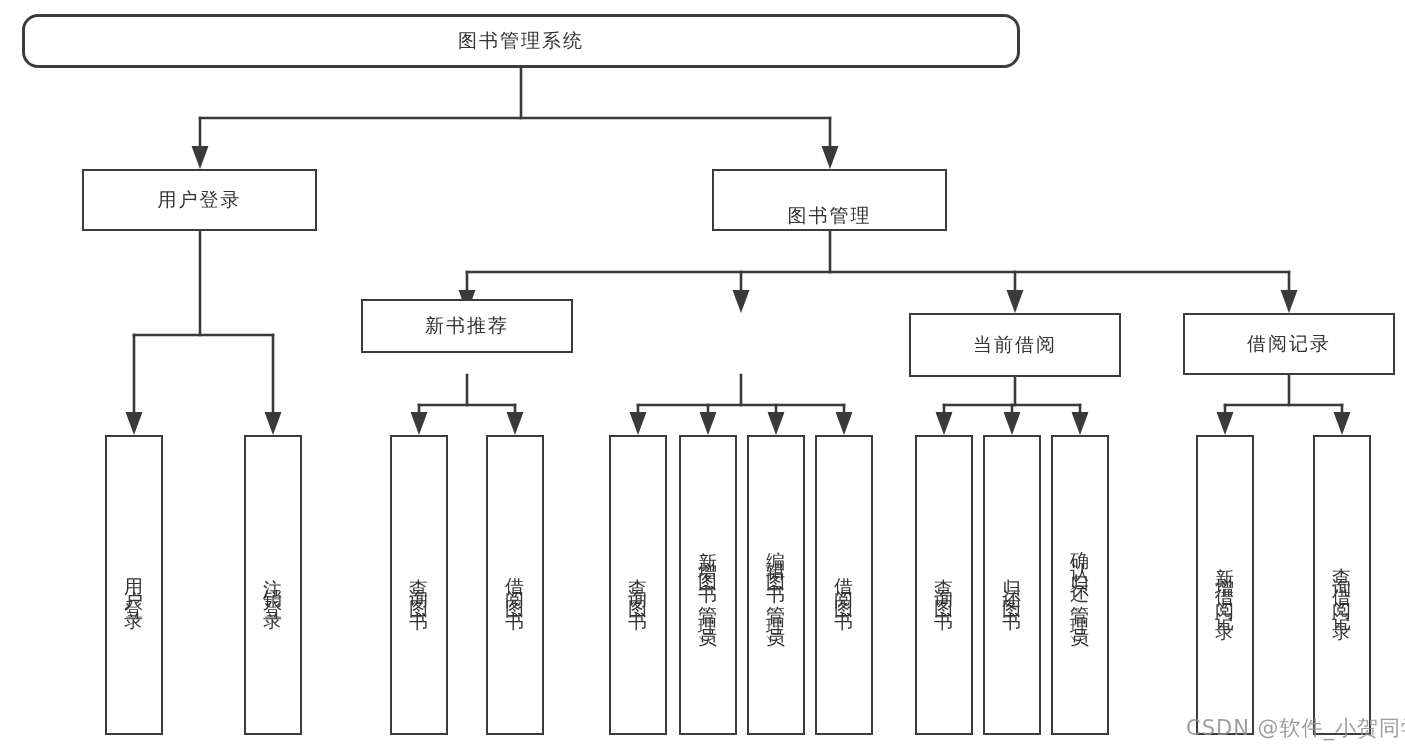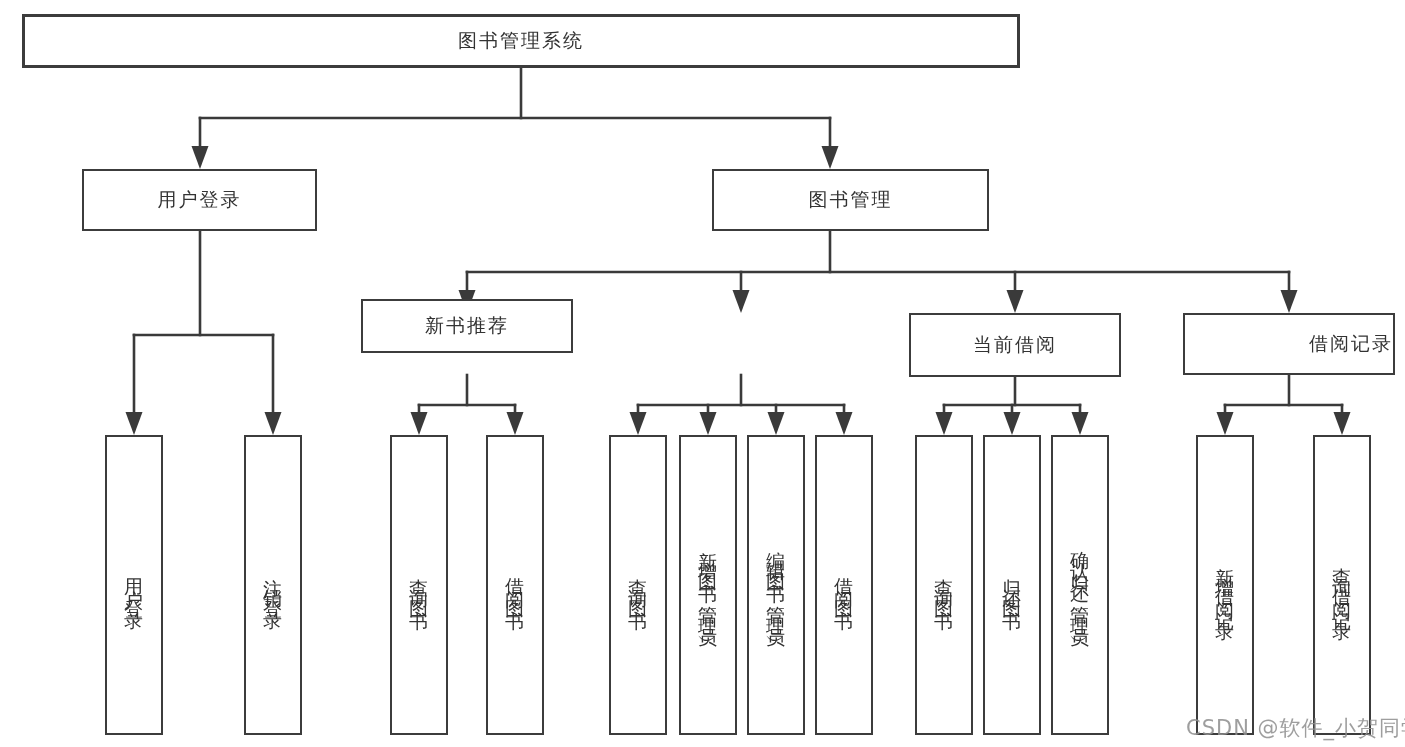--- a/index.html
+++ b/index.html
@@ -33,27 +33,27 @@
   .box.root { border-width: 3px; }
   .box .lbl { white-space: nowrap; }
   .box.leaf .lbl {
     writing-mode: vertical-rl;
     text-orientation: mixed;
     letter-spacing: 11px;
     white-space: normal;
     line-height: 1.1;
   }
   
-  .n-root            { left: 22px;   top: 14px;  width: 998px; height: 54px; }
+  .n-root            { left: 22px;   top: 14px;  width: 998px; height: 54px; border-radius: 16px; }
   .n-user-login      { left: 82px;   top: 169px; width: 235px; height: 62px; }
-  .n-book-mgmt       { left: 712px;  top: 169px; width: 277px; height: 62px; }
+  .n-book-mgmt       { left: 712px;  top: 169px; width: 235px; height: 62px; align-items: flex-end; }
   .n-new-book        { left: 361px;  top: 299px; width: 212px; height: 54px; }
   .n-book-borrow     { left: 635px;  top: 313px; width: 212px; height: 62px; }
   .n-current-borrow  { left: 909px;  top: 313px; width: 212px; height: 64px; }
-  .n-borrow-records  { left: 1183px; top: 313px; width: 212px; height: 62px; justify-content: flex-end; }
+  .n-borrow-records  { left: 1183px; top: 313px; width: 212px; height: 62px; }
   .leaf { top: 435px; width: 58px; height: 300px; }
   .l-1a { left: 105px; }  .l-1b { left: 244px; }
   .l-2a { left: 390px; }  .l-2b { left: 486px; }
   .l-3a { left: 609px; }  .l-3b { left: 679px; }  .l-3c { left: 747px; }  .l-3d { left: 815px; }
   .l-4a { left: 915px; }  .l-4b { left: 983px; }  .l-4c { left: 1051px; }
   .l-5a { left: 1196px; } .l-5b { left: 1313px; }
   .watermark {
     position: absolute;
     left: 1186px; top: 714px;
     font-size: 21px;

